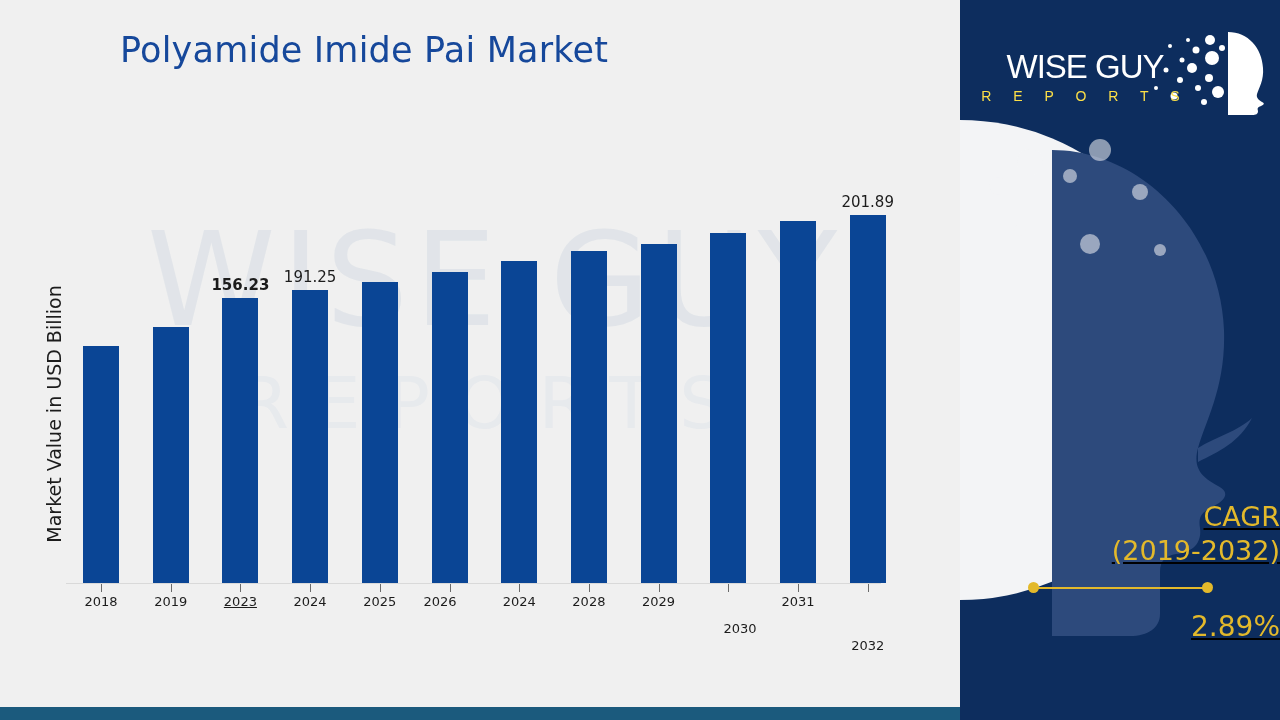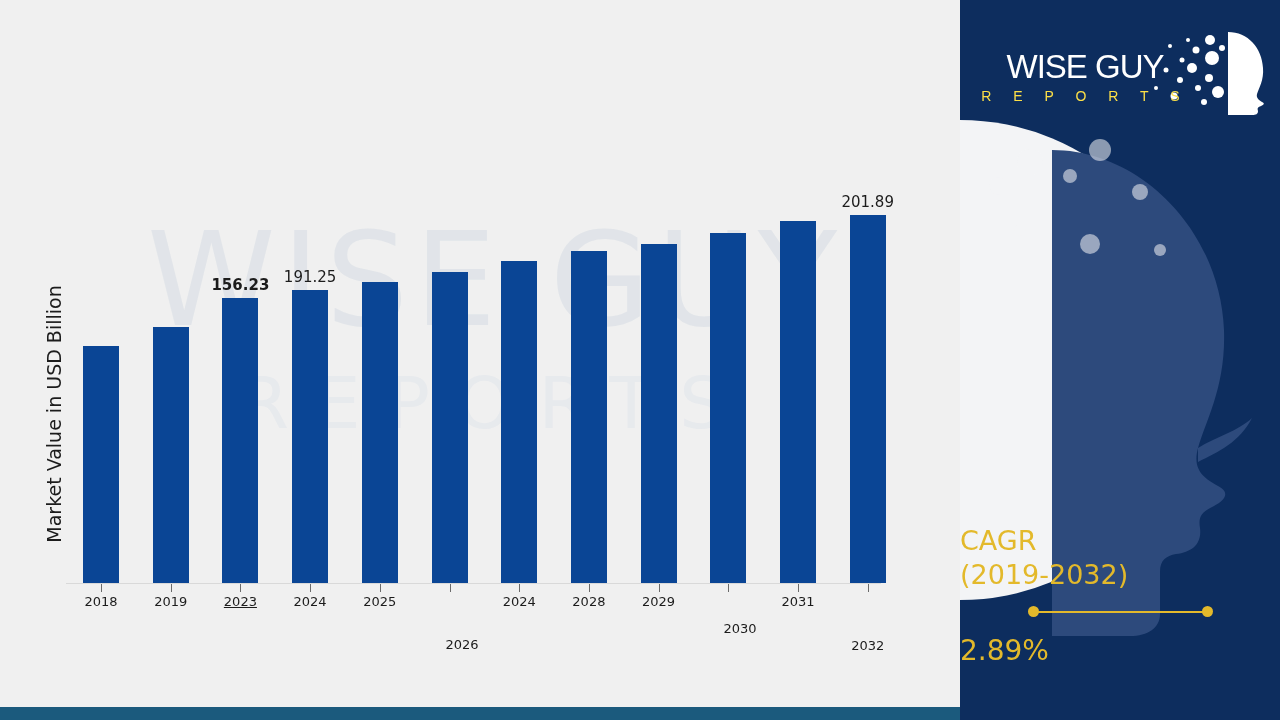--- a/index.html
+++ b/index.html
@@ -64,21 +64,21 @@
   
   .bottom-bar{position:absolute;left:0;bottom:0;width:960px;height:13px;background:#1b5a7d;}
 
   
   .right-panel{
     position:absolute;left:960px;top:0;width:320px;height:720px;
     background:#0d2d5e;overflow:hidden;
   }
   .right-decor{position:absolute;left:-360px;top:0;width:680px;height:720px;overflow:hidden;}
 
-  .cagr-block{position:absolute;left:0;top:524px;width:320px;text-align:left;}
+  .cagr-block{position:absolute;left:0;top:500px;width:320px;text-align:right;text-decoration:underline;}
   .cagr-title{font-size:27px;color:#e3b92b;line-height:1.25;}
   .cagr-rule{position:relative;margin:14px auto 0;width:185px;height:12px;}
   .cagr-rule .line{position:absolute;left:6px;top:5px;width:173px;height:2px;background:#e3b92b;}
   .cagr-rule .dot{position:absolute;top:0;width:11px;height:11px;border-radius:50%;background:#e3b92b;}
   .cagr-rule .dot.left{left:0;}
   .cagr-rule .dot.right{right:0;}
   .cagr-value{margin-top:16px;font-size:28px;color:#e3b92b;}
 
   
   .logo{position:absolute;left:0;top:26px;width:320px;height:90px;}
@@ -93,20 +93,21 @@
     font-family:"Liberation Sans",sans-serif;
   }
 </style>
 </head>
 <body>
 
 <div id="page">
 
   <div class="left-panel">
 
+    <div class="chart-title">Polyamide Imide Pai Market</div>
 
     <div class="watermark">
       <div class="wm-line1">WISE GUY</div>
       <div class="wm-line2">REPORTS</div>
     </div>
 
     <div class="y-axis-title">Market Value in USD Billion</div>
 
     <div class="plot" id="plot">
       <div class="axis-line"></div>
@@ -122,21 +123,21 @@
         <div class="tick-label" style="left: 205.4px; width: 70px; text-decoration: underline;">2023</div>
         <div class="bar" style="left: 292.1px; width: 36px; height: 292.993px; bottom: 137px;"></div>
         <div class="bar-label" style="left: 265.1px; width: 90px; top: 268.007px;">191.25</div>
         <div class="tick" style="left: 310.1px;"></div>
         <div class="tick-label" style="left: 275.1px; width: 70px;">2024</div>
         <div class="bar" style="left: 361.8px; width: 36px; height: 300.94px; bottom: 137px;"></div>
         <div class="tick" style="left: 379.8px;"></div>
         <div class="tick-label" style="left: 344.8px; width: 70px;">2025</div>
         <div class="bar" style="left: 431.5px; width: 36px; height: 311.33px; bottom: 137px;"></div>
         <div class="tick" style="left: 449.5px;"></div>
-        <div class="tick-label" style="left: 427px; width: 70px; margin-top: 43px;">2026</div>
+        <div class="tick-label" style="left: 405px; width: 70px;">2026</div>
         <div class="bar" style="left: 501.2px; width: 36px; height: 321.537px; bottom: 137px;"></div>
         <div class="tick" style="left: 519.2px;"></div>
         <div class="tick-label" style="left: 484.2px; width: 70px;">2024</div>
         <div class="bar" style="left: 570.9px; width: 36px; height: 331.745px; bottom: 137px;"></div>
         <div class="tick" style="left: 588.9px;"></div>
         <div class="tick-label" style="left: 553.9px; width: 70px;">2028</div>
         <div class="bar" style="left: 640.6px; width: 36px; height: 338.672px; bottom: 137px;"></div>
         <div class="tick" style="left: 658.6px;"></div>
         <div class="tick-label" style="left: 623.6px; width: 70px;">2029</div>
         <div class="bar" style="left: 710.3px; width: 36px; height: 349.608px; bottom: 137px;"></div>

